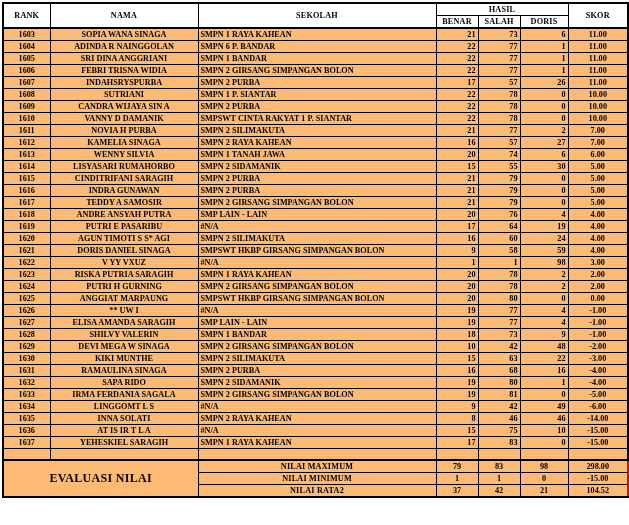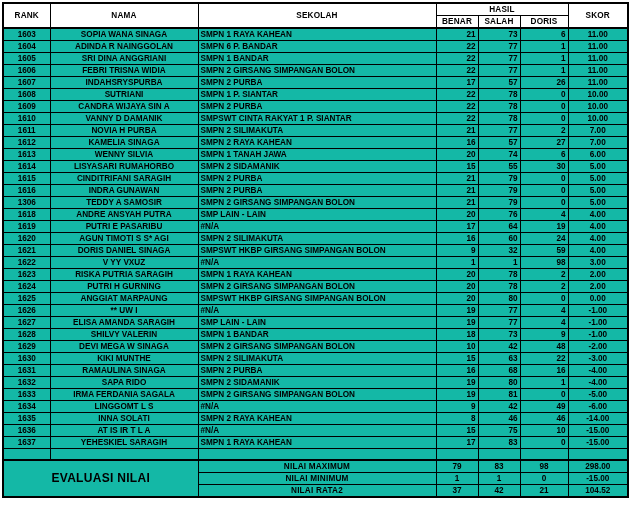--- a/index.html
+++ b/index.html
@@ -18,21 +18,22 @@
     height: 525px;
     box-sizing: border-box;
     position: relative;
     background: #ffffff;
   }
   table.grid {
     border-collapse: collapse;
     table-layout: fixed;
     width: 625px;
     margin: 2px 0 0 2px;
-    background: #14b8a6;
+    background: #fdba74;
+    font-family: Liberation Serif, serif;
   }
   table.grid td, table.grid th {
     border: 1px solid #000;
     font-size: 8.2px;
     font-weight: bold;
     color: #000;
     padding: 0 2px;
     height: 11.3px;
     line-height: 11px;
     overflow: hidden;
@@ -80,21 +81,21 @@
     font-size: 12px;
     letter-spacing: 0.3px;
     border-top: 2.5px solid #000;
     border-bottom: 2.5px solid #000;
     border-left: 2px solid #000;
   }
   tfoot td.lbl { text-align: center; letter-spacing: 0.2px; }
   tfoot td.v { text-align: center; }
   tfoot tr.first td { border-top: 2.5px solid #000; }
   tfoot tr.last td { border-bottom: 2.5px solid #000; }
-  tfoot td.rightedge { border-right: 2px solid #000000; }
+  tfoot td.rightedge { border-right: 2px solid #b91c1c; }
 
   .edge-left { border-left: 2px solid #000 !important; }
   .edge-right { border-right: 2px solid #000 !important; }
 </style>
 </head>
 <body>
 
 <div id="sheet">
   <table class="grid">
     <colgroup>
@@ -241,21 +242,21 @@
         <tr>
           <td class="rank edge-left">1616</td>
           <td class="nama">INDRA GUNAWAN</td>
           <td class="sekolah">SMPN 2 PURBA</td>
           <td class="num">21</td>
           <td class="num">79</td>
           <td class="num">0</td>
           <td class="skor edge-right">5.00</td>
         </tr>
         <tr>
-          <td class="rank edge-left">1306</td>
+          <td class="rank edge-left">1617</td>
           <td class="nama">TEDDY A SAMOSIR</td>
           <td class="sekolah">SMPN 2 GIRSANG SIMPANGAN BOLON</td>
           <td class="num">21</td>
           <td class="num">79</td>
           <td class="num">0</td>
           <td class="skor edge-right">5.00</td>
         </tr>
         <tr>
           <td class="rank edge-left">1618</td>
           <td class="nama">ANDRE ANSYAH PUTRA</td>
@@ -281,21 +282,21 @@
           <td class="num">16</td>
           <td class="num">60</td>
           <td class="num">24</td>
           <td class="skor edge-right">4.00</td>
         </tr>
         <tr>
           <td class="rank edge-left">1621</td>
           <td class="nama">DORIS DANIEL SINAGA</td>
           <td class="sekolah">SMPSWT HKBP GIRSANG SIMPANGAN BOLON</td>
           <td class="num">9</td>
-          <td class="num">32</td>
+          <td class="num">58</td>
           <td class="num">59</td>
           <td class="skor edge-right">4.00</td>
         </tr>
         <tr>
           <td class="rank edge-left">1622</td>
           <td class="nama">V  YY        VXUZ</td>
           <td class="sekolah">#N/A</td>
           <td class="num">1</td>
           <td class="num">1</td>
           <td class="num">98</td>

